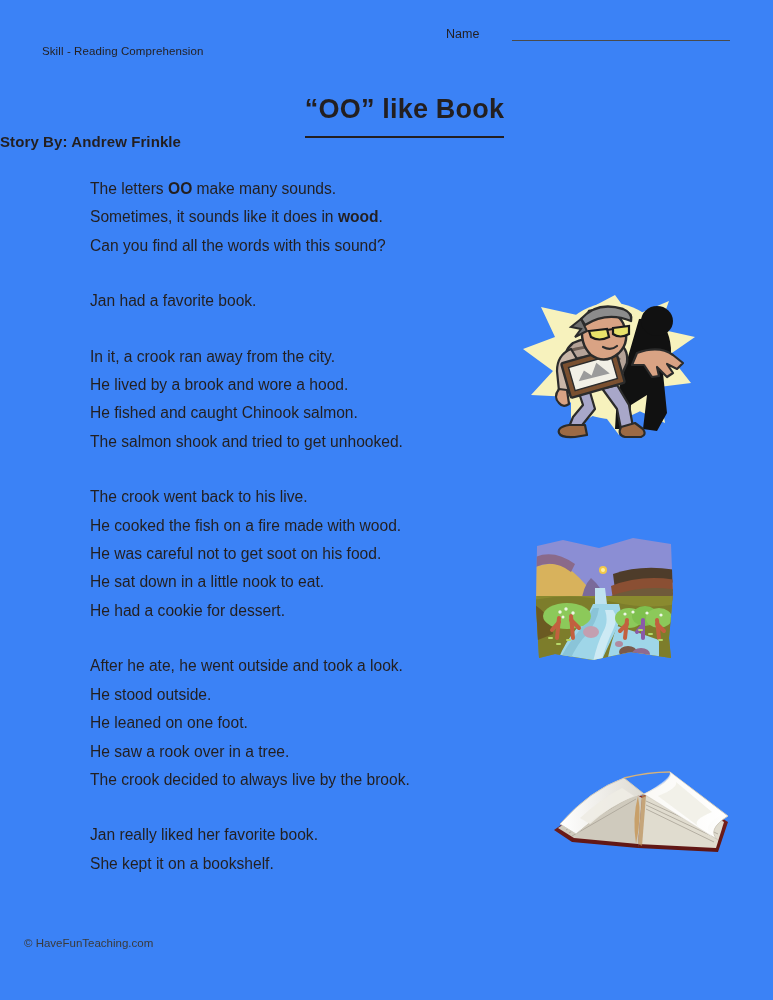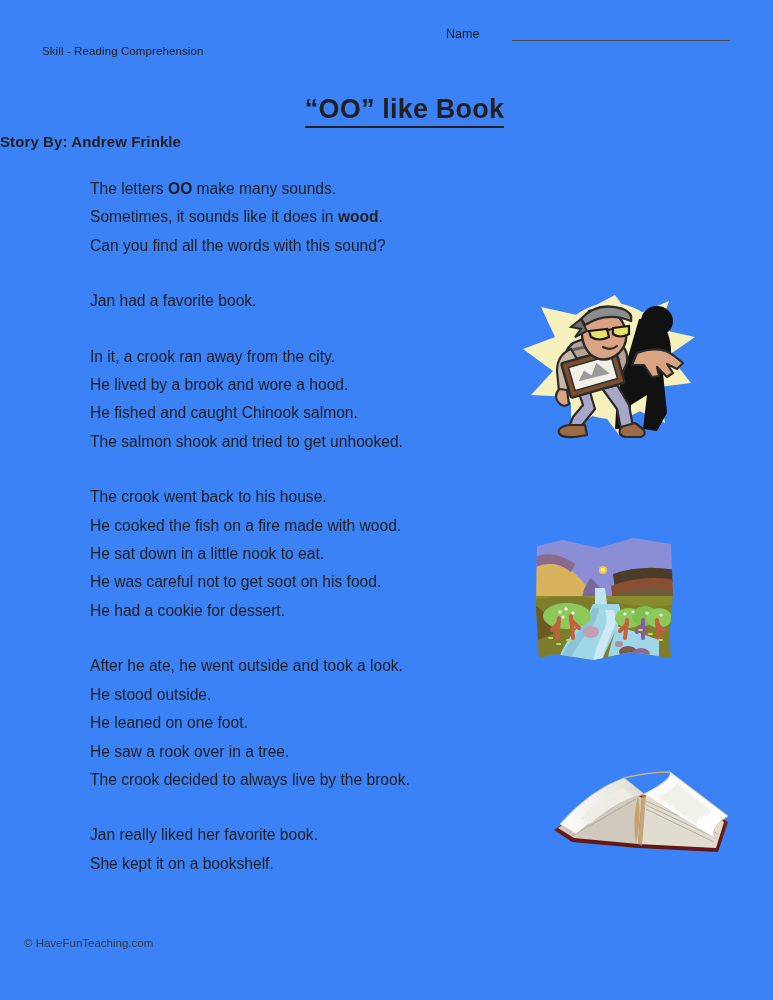--- a/index.html
+++ b/index.html
@@ -57,21 +57,21 @@
     top: 94px;
     width: 773px;
     text-align: center;
   }
   .worksheet-title {
     display: inline-block;
     font-size: 27px;
     font-weight: bold;
     letter-spacing: 0.2px;
     border-bottom: 2px solid #231f20;
-    padding-bottom: 1px;
+    padding-bottom: 11px;
     line-height: 31px;
     margin-left: 36px;
   }
   .byline {
     position: absolute;
     left: 0;
     top: 133px;
     width: 773px;
     font-size: 15px;
     font-weight: bold;
@@ -143,24 +143,24 @@
       <div class="stanza">
         <div class="line"><span>Jan had a favorite book.</span></div>
       </div>
       <div class="stanza">
         <div class="line"><span>In it, a crook ran away from the city.</span></div>
         <div class="line"><span>He lived by a brook and wore a hood.</span></div>
         <div class="line"><span>He fished and caught Chinook salmon.</span></div>
         <div class="line"><span>The salmon shook and tried to get unhooked.</span></div>
       </div>
       <div class="stanza">
-        <div class="line"><span>The crook went back to his house.</span></div>
+        <div class="line"><span>The crook went back to his live.</span></div>
         <div class="line"><span>He cooked the fish on a fire made with wood.</span></div>
+        <div class="line"><span>He was careful not to get soot on his food.</span></div>
         <div class="line"><span>He sat down in a little nook to eat.</span></div>
-        <div class="line"><span>He was careful not to get soot on his food.</span></div>
         <div class="line"><span>He had a cookie for dessert.</span></div>
       </div>
       <div class="stanza">
         <div class="line"><span>After he ate, he went outside and took a look.</span></div>
         <div class="line"><span>He stood outside.</span></div>
         <div class="line"><span>He leaned on one foot.</span></div>
         <div class="line"><span>He saw a rook over in a tree.</span></div>
         <div class="line"><span>The crook decided to always live by the brook.</span></div>
       </div>
       <div class="stanza">

